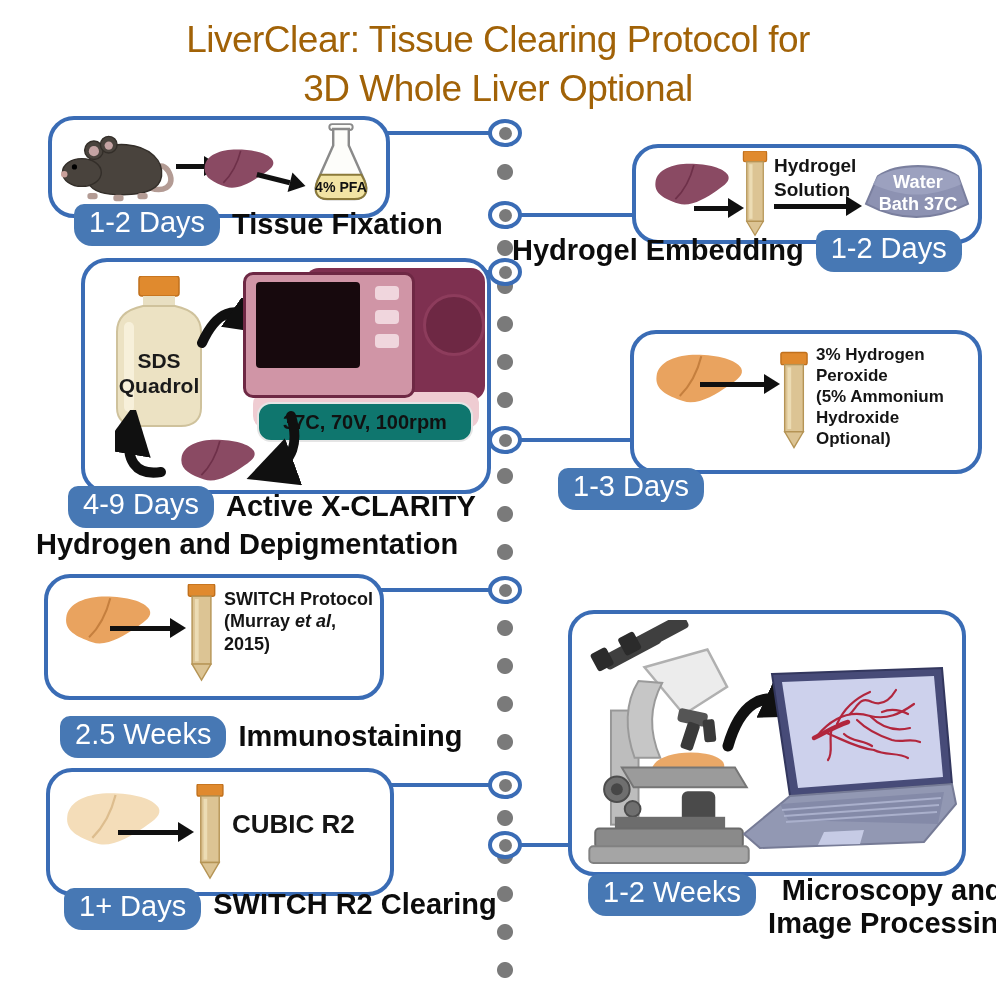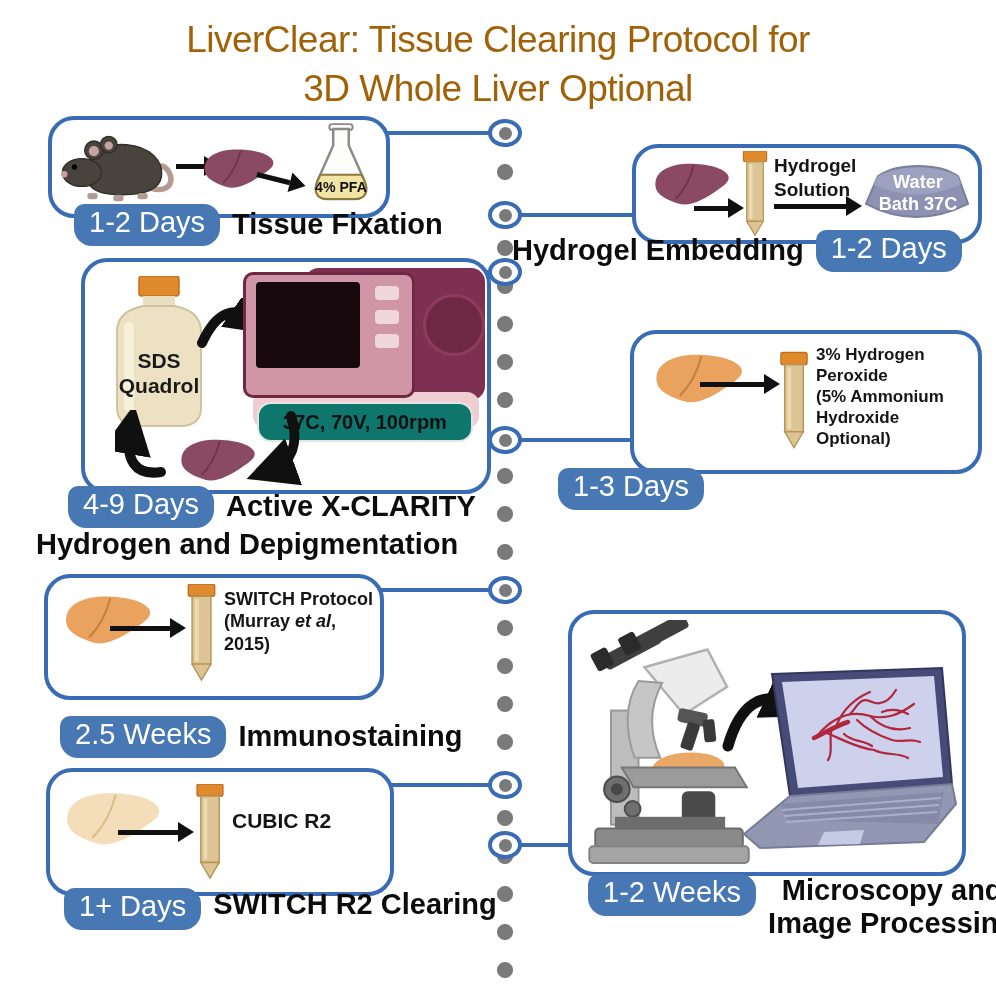--- a/index.html
+++ b/index.html
@@ -255,21 +255,21 @@
     <div class="arrow" style="left:68px;top:50px;width:76px;">
         <div class="shaft"></div>
         <div class="head"></div>
       </div>
     <svg class="abs" style="left:146px;top:12px;" width="28" height="96" viewBox="0 0 30 104">
       <rect x="1" y="0" width="28" height="13" rx="2" fill="#e08a2e" stroke="#c0701c" stroke-width="1.5"></rect>
       <rect x="5" y="13" width="20" height="72" fill="#dcc494" stroke="#b59455" stroke-width="1.5"></rect>
       <polygon points="5,85 25,85 15,102" fill="#dcc494" stroke="#b59455" stroke-width="1.5"></polygon>
       <rect x="8" y="16" width="4" height="66" fill="#ecdcb4"></rect>
     </svg>
-    <div class="annot" style="left:182px;top:36px;font-size:21px;">CUBIC R2</div>
+    <div class="annot" style="left:182px;top:36px;font-size:26px;">CUBIC R2</div>
   </div>
   <div class="caption top" style="left:64px;top:888px;">
     <div class="badge">1+ Days</div>
     <div class="labelcol">
       <div class="steplabel">SWITCH R2 Clearing</div>
     </div>
   </div>
 
   <div class="stepbox" style="left:568px;top:610px;width:390px;height:258px;">
     <svg class="abs" style="left:14px;top:6px;" width="170" height="246" viewBox="0 0 170 250">

